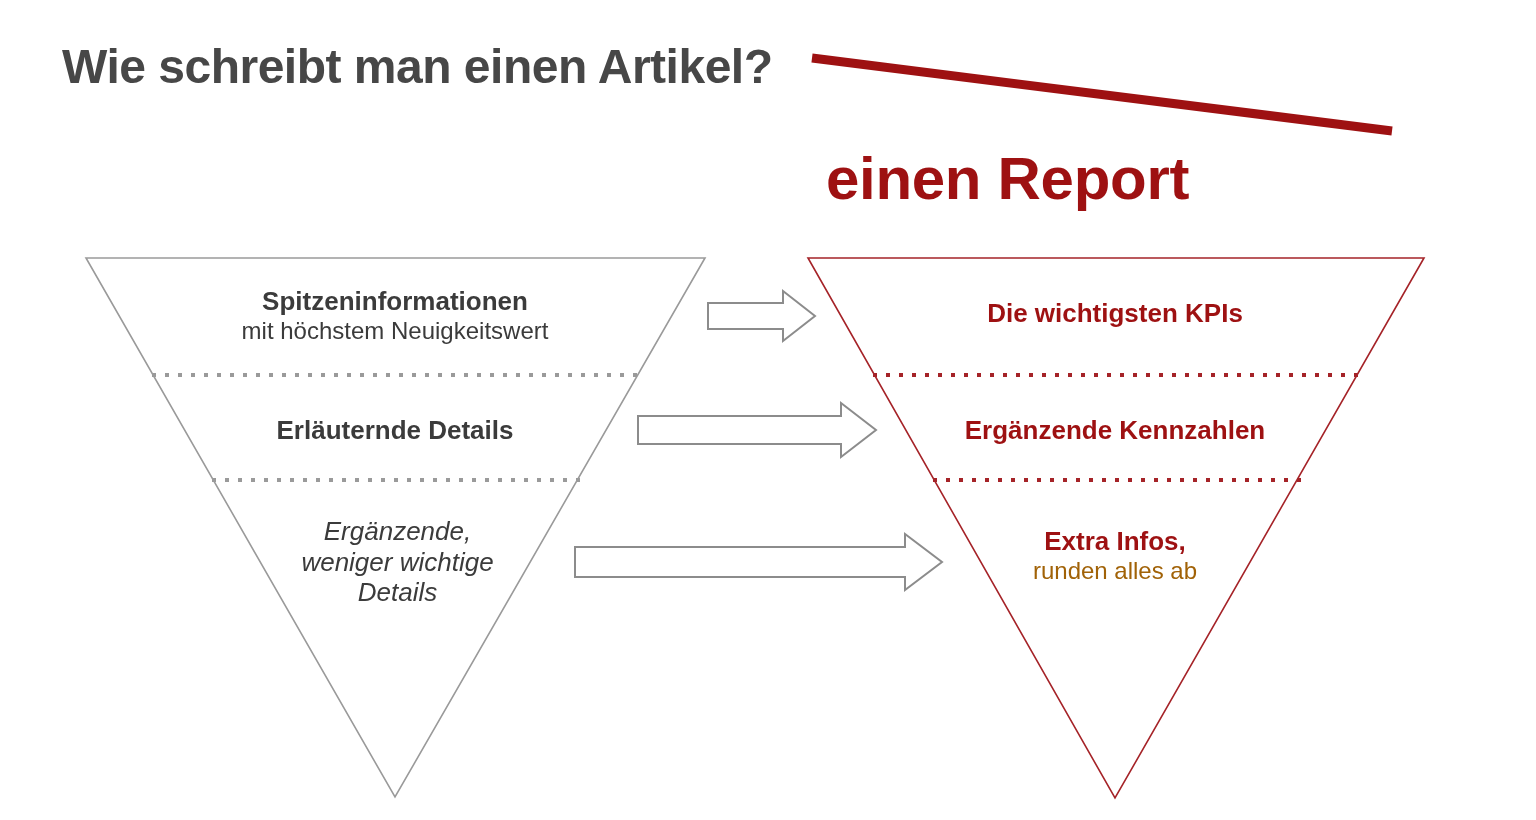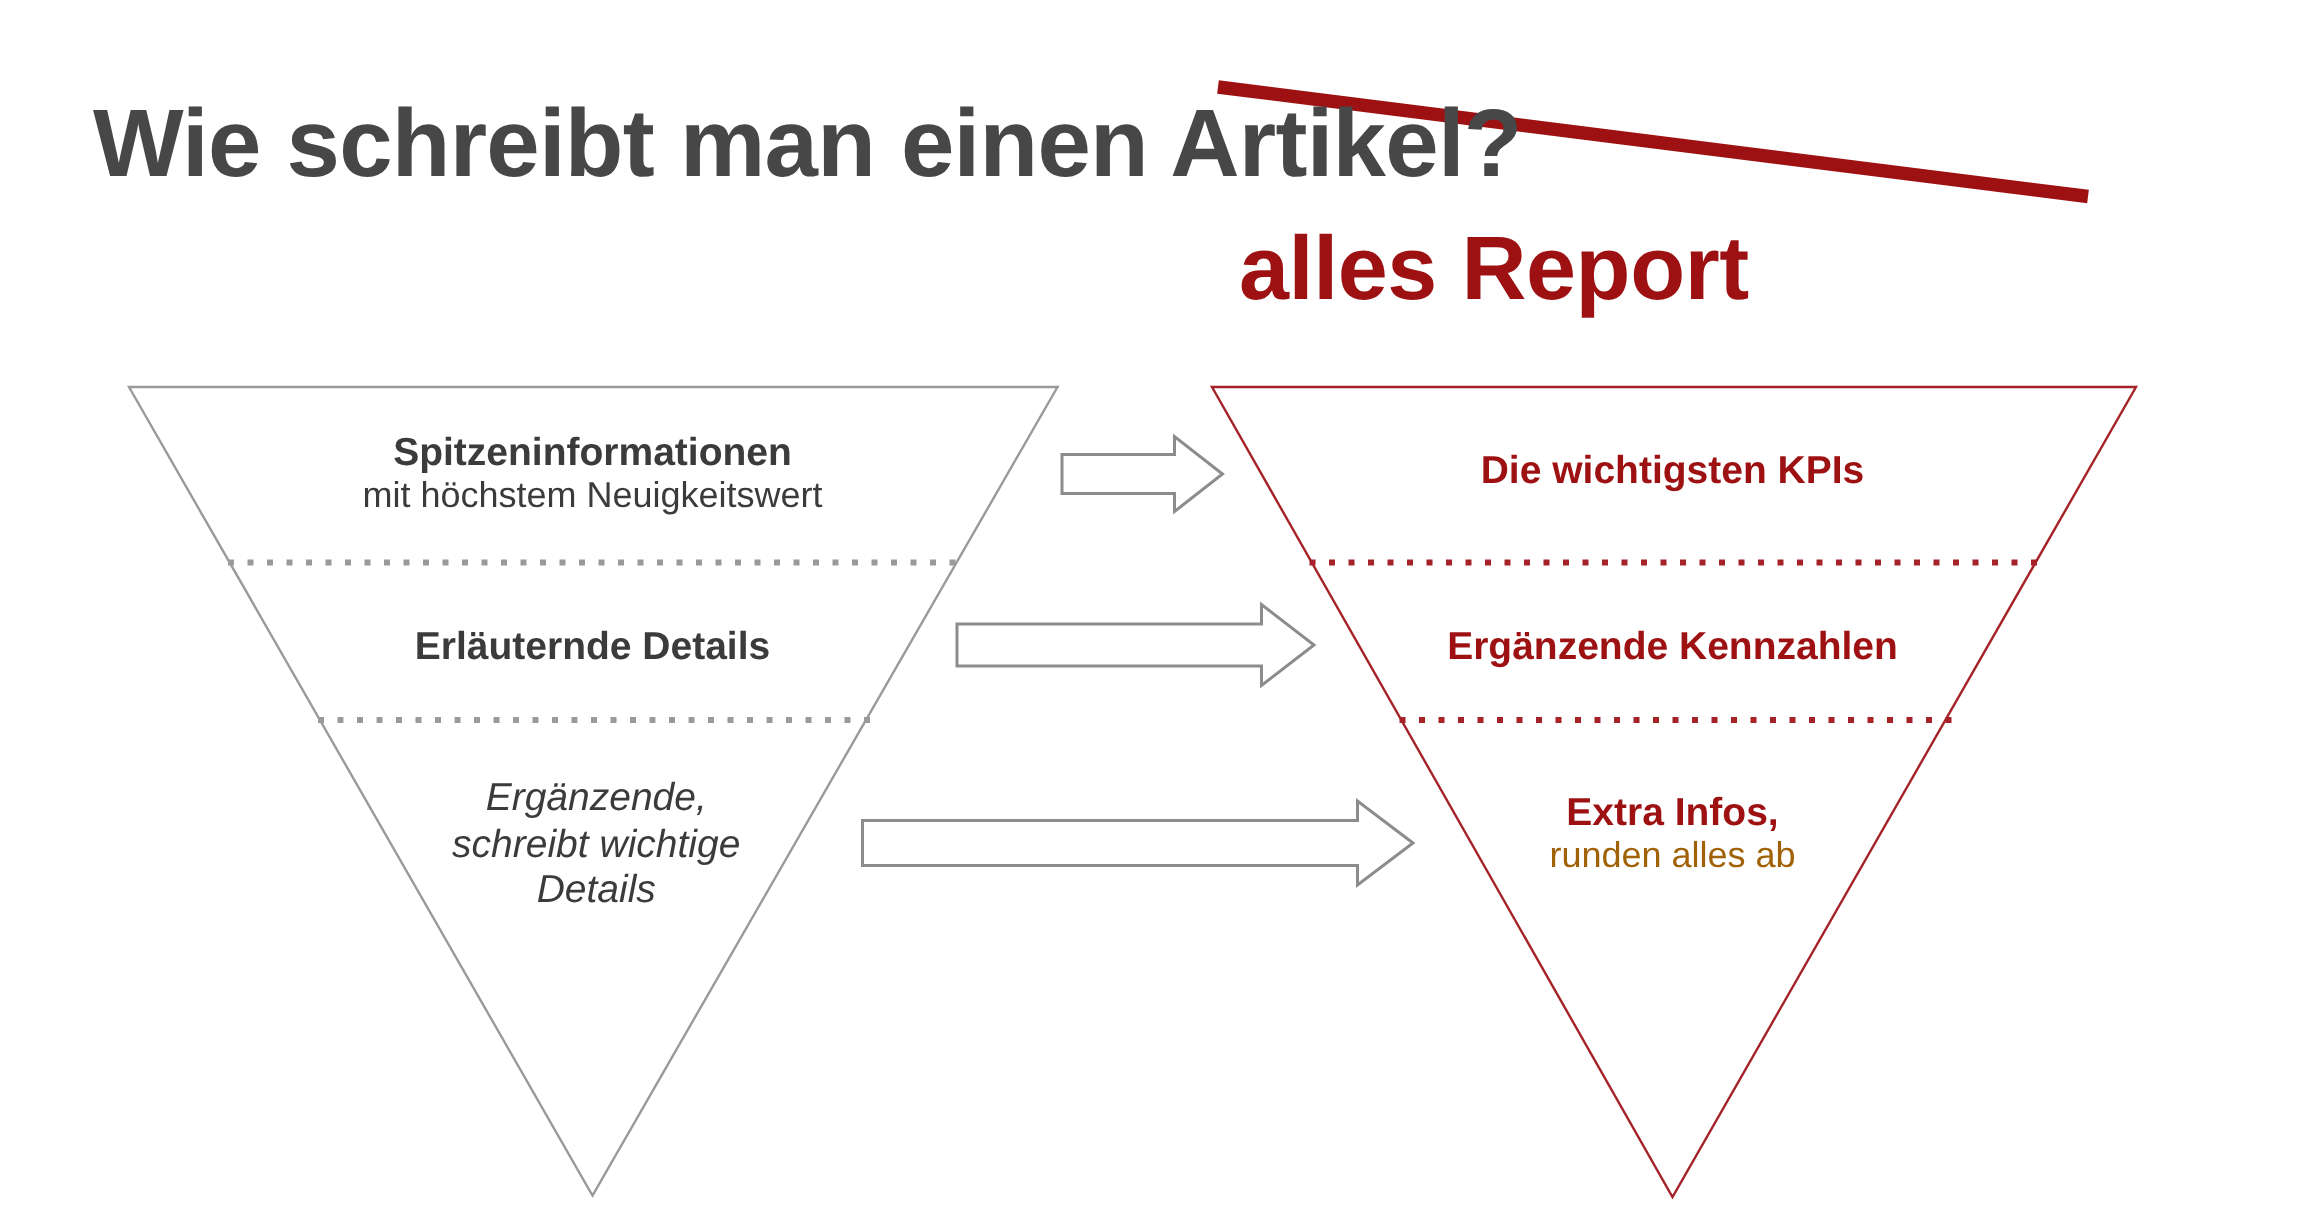--- a/index.html
+++ b/index.html
@@ -23,27 +23,26 @@
     width: 1536px;
     height: 820px;
     background: #ffffff;
   }
 
   
   .title-main {
     position: absolute;
     left: 62px;
     top: 42px;
-    font-size: 64px;
+    font-size: 48px;
     font-weight: bold;
     color: #474747;
     letter-spacing: -0.5px;
     white-space: nowrap;
     line-height: 1.05;
-    margin-top: 20px;
   }
   .title-sub {
     position: absolute;
     left: 826px;
     top: 147px;
     font-size: 60px;
     font-weight: bold;
     color: #9E1112;
     letter-spacing: -0.3px;
     white-space: nowrap;
@@ -131,34 +130,34 @@
     <polygon points="708,303 783,303 783,291 815,316 783,341 783,329 708,329" fill="#FFFFFF" stroke="#8C8C8C" stroke-width="2"></polygon>
 
     <polygon points="638,416 841,416 841,403 876,430 841,457 841,444 638,444" fill="#FFFFFF" stroke="#8C8C8C" stroke-width="2"></polygon>
 
     <polygon points="575,547 905,547 905,534 942,562 905,590 905,577 575,577" fill="#FFFFFF" stroke="#8C8C8C" stroke-width="2"></polygon>
 
     <line x1="812" y1="58" x2="1392" y2="131" stroke="#9E1112" stroke-width="9" stroke-linecap="butt"></line>
   </svg>
 
   <div class="title-main">Wie schreibt man einen Artikel?</div>
-  <div class="title-sub">alles Report</div>
+  <div class="title-sub">einen Report</div>
 
   <div class="funnel-text lbl-2 gray-dark ft-bold">
     <span>Erläuternde Details</span>
   </div>
 
   <div class="funnel-text lbl-1 gray-dark ft-bold">
     <span>Spitzeninformationen</span>
     <span class="line2">mit höchstem Neuigkeitswert</span>
   </div>
 
   <div class="funnel-text lbl-3 gray-dark">
     <span>Ergänzende,</span><br>
-    <span>schreibt wichtige</span><br>
+    <span>weniger wichtige</span><br>
     <span>Details</span>
   </div>
 
   <div class="funnel-text rlbl-2 red-dark ft-bold">
     <span>Ergänzende Kennzahlen</span>
   </div>
 
   <div class="funnel-text rlbl-1 red-dark ft-bold">
     <span>Die wichtigsten KPIs</span>
   </div>

